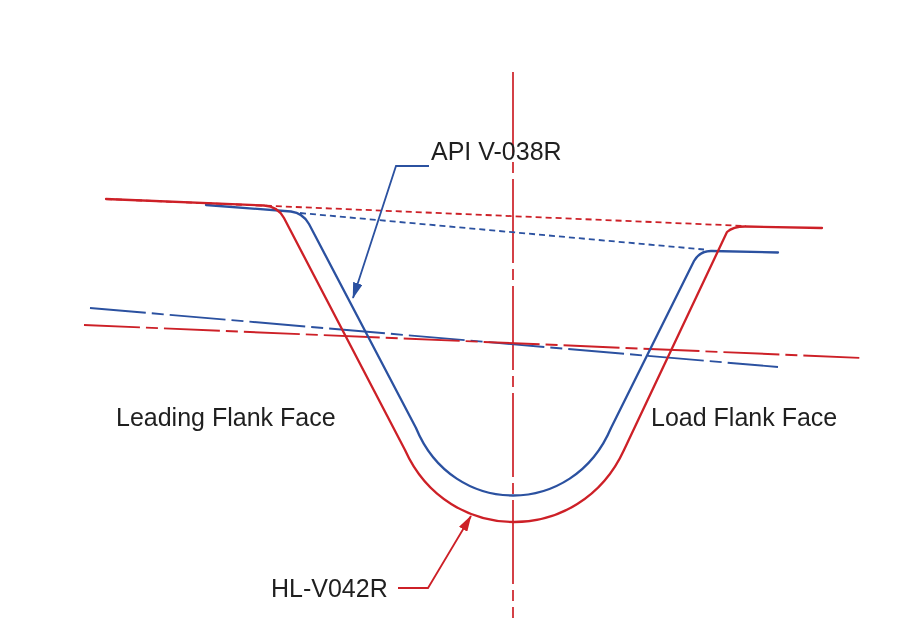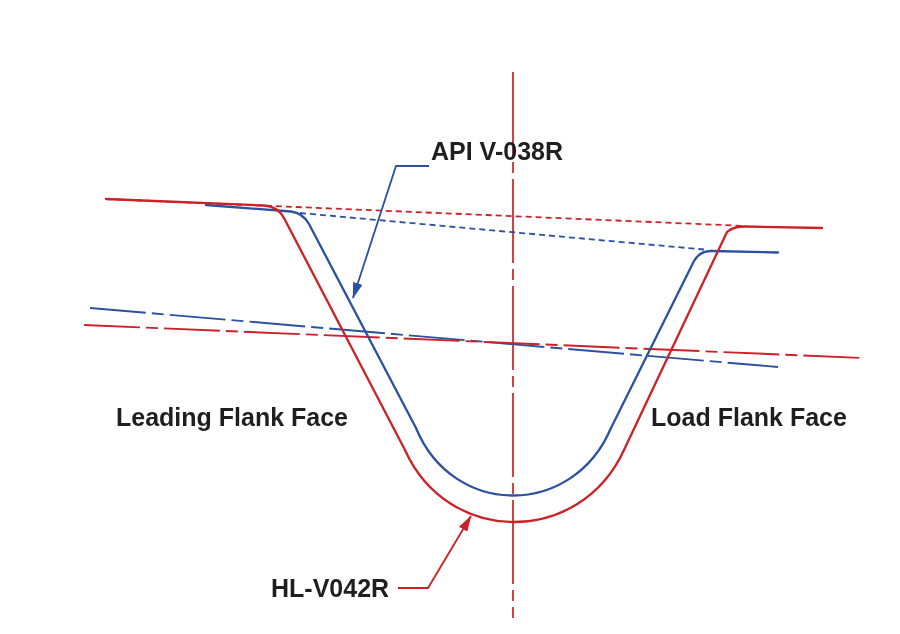--- a/index.html
+++ b/index.html
@@ -7,21 +7,20 @@
     padding: 0;
     background: #ffffff;
   }
   .stage {
     position: relative;
     width: 888px;
     height: 634px;
     background: var(--c-background, #ffffff);
     overflow: hidden;
     font-family: "Liberation Sans", sans-serif;
-    font-weight: bold;
   }
   svg { display: block; }
 
   .ln-red    { stroke: var(--c-hl_profile, #cd2027); fill: none; }
   .ln-blue   { stroke: var(--c-api_profile, #2b51a0); fill: none; }
   .profile   { stroke-width: 2.3; stroke-linejoin: round; stroke-linecap: round; }
   .hidden-ln { stroke-width: 1.8; stroke-dasharray: 6 4; }
   .pitch-ln  { stroke-width: 1.9; stroke-dasharray: 56 6 12 6; }
   .center-ln { stroke-width: 1.7; stroke-dasharray: 84 6 11 6; }
   .leader    { stroke-width: 1.8; }

